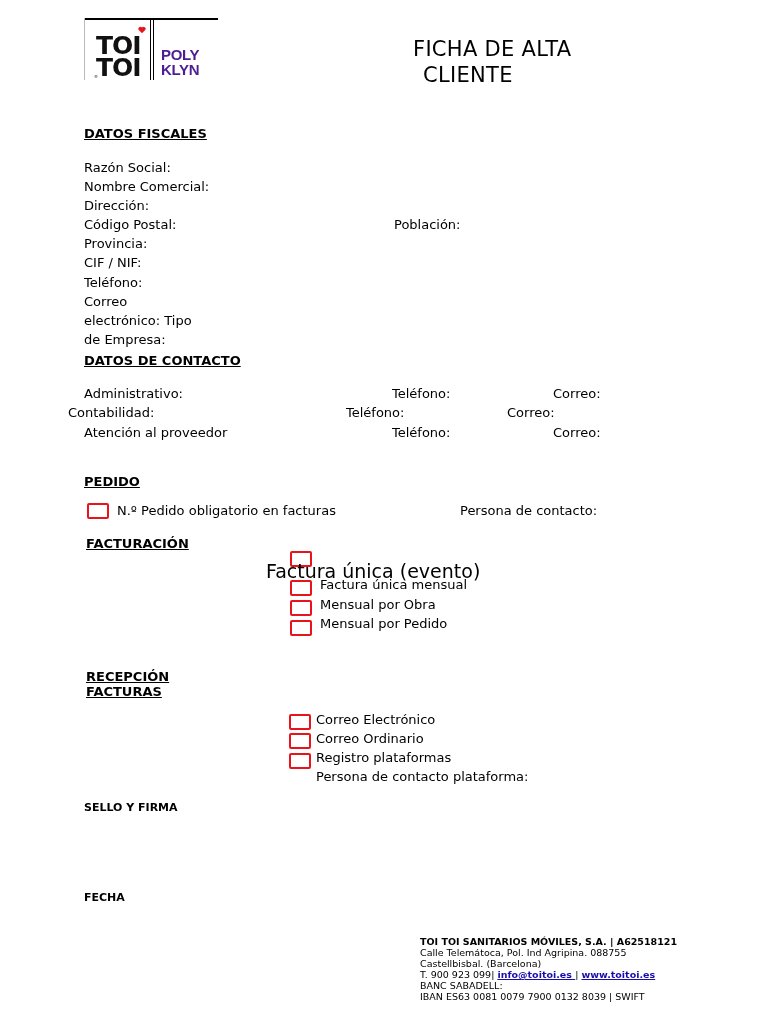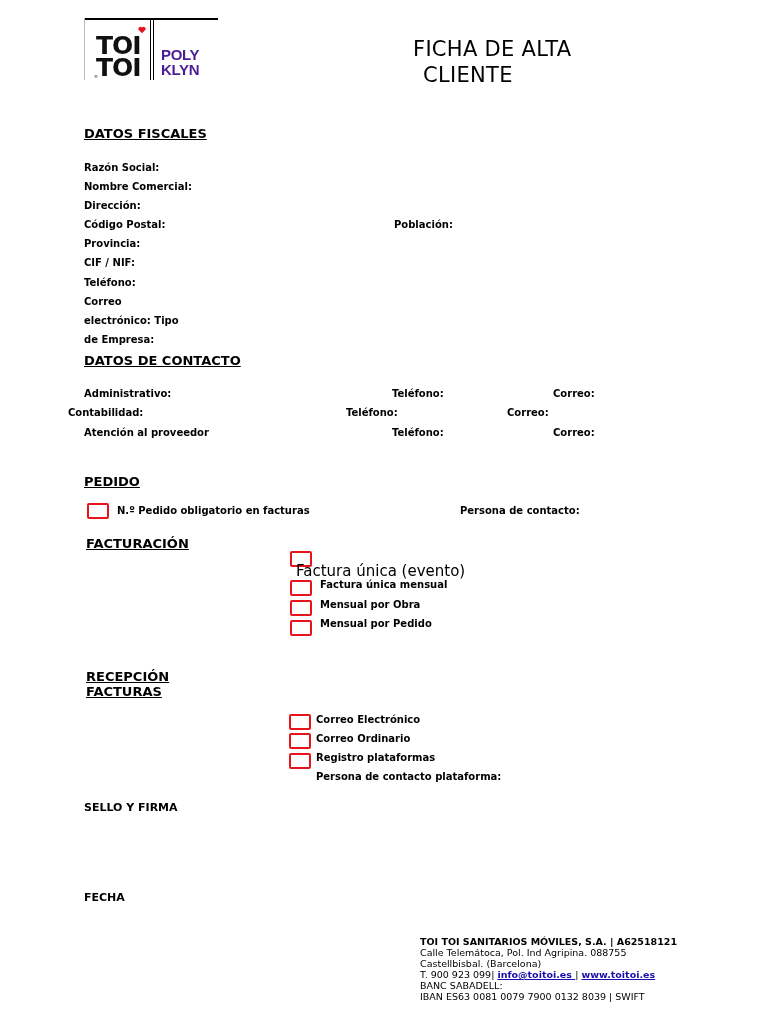--- a/index.html
+++ b/index.html
@@ -1,19 +1,19 @@
 <!DOCTYPE html>
 <html><head>
 <meta charset="utf-8">
 <style>
   html, body { margin: 0; padding: 0; background: #ffffff; }
   body { width: 768px; height: 1024px; position: relative; overflow: hidden;
          font-family: "DejaVu Sans", sans-serif; color: #000; }
   .abs { position: absolute; white-space: nowrap; }
-  .lbl { font-size: 10px; font-weight: bold; line-height: 14px; }
+  .lbl { font-size: 13px; font-weight: normal; line-height: 14px; }
   .hdr { font-size: 13px; font-weight: bold; text-decoration: underline; line-height: 16px; }
   .cb { position: absolute; width: 19px; height: 13px; border: 2px solid #e8141b;
         border-radius: 2px; box-sizing: border-box; background: #fff; }
 
   
   .logo-line-top { position: absolute; left: 84px; top: 18px; width: 134px; height: 1.5px; background: #000; }
   .logo-vline { position: absolute; top: 18px; width: 1px; height: 62px; background: #000; }
   .logo-left-edge { position: absolute; left: 84px; top: 18px; width: 1px; height: 62px; background: #bbb; }
   .toi { position: absolute; font-family: "DejaVu Sans", sans-serif; font-weight: bold;
          font-size: 25px; letter-spacing: -1px; line-height: 22px; color: #111; }
@@ -76,21 +76,21 @@
 <div class="abs lbl" style="left:392px; top:426px;">Teléfono:</div>
 <div class="abs lbl" style="left:553px; top:426px;">Correo:</div>
 
 <div class="abs hdr" style="left:84px; top:474px;">PEDIDO</div>
 <div class="cb" style="left:87px; top:503px; width:22px; height:16px;"></div>
 <div class="abs lbl" style="left:117px; top:504px;">N.º Pedido obligatorio en facturas</div>
 <div class="abs lbl" style="left:460px; top:504px;">Persona de contacto:</div>
 
 <div class="abs hdr" style="left:86px; top:536px;">FACTURACIÓN</div>
 <div class="cb" style="left:290px; top:551px; width:22px; height:16px;"></div>
-<div class="abs" style="left:296px; top:563px; font-size:15px; line-height:16px;">Factura única (evento)</div>
+<div class="abs" style="left:266px; top:563px; font-size:19px; line-height:16px;">Factura única (evento)</div>
 
 <div class="cb" style="left:290px; top:580px; width:22px; height:16px;"></div>
 <div class="abs lbl" style="left:320px; top:578px;">Factura única mensual</div>
 
 <div class="cb" style="left:290px; top:600px; width:22px; height:16px;"></div>
 <div class="abs lbl" style="left:320px; top:598px;">Mensual por Obra</div>
 
 <div class="cb" style="left:290px; top:620px; width:22px; height:16px;"></div>
 <div class="abs lbl" style="left:320px; top:617px;">Mensual por Pedido</div>
 

